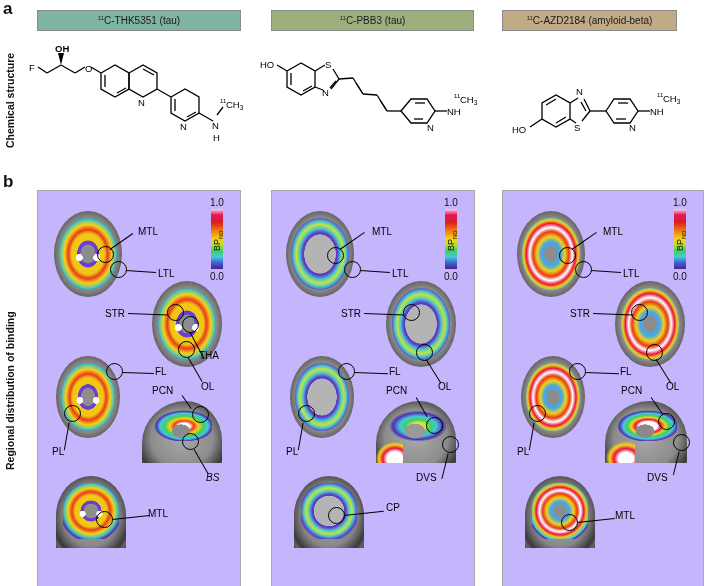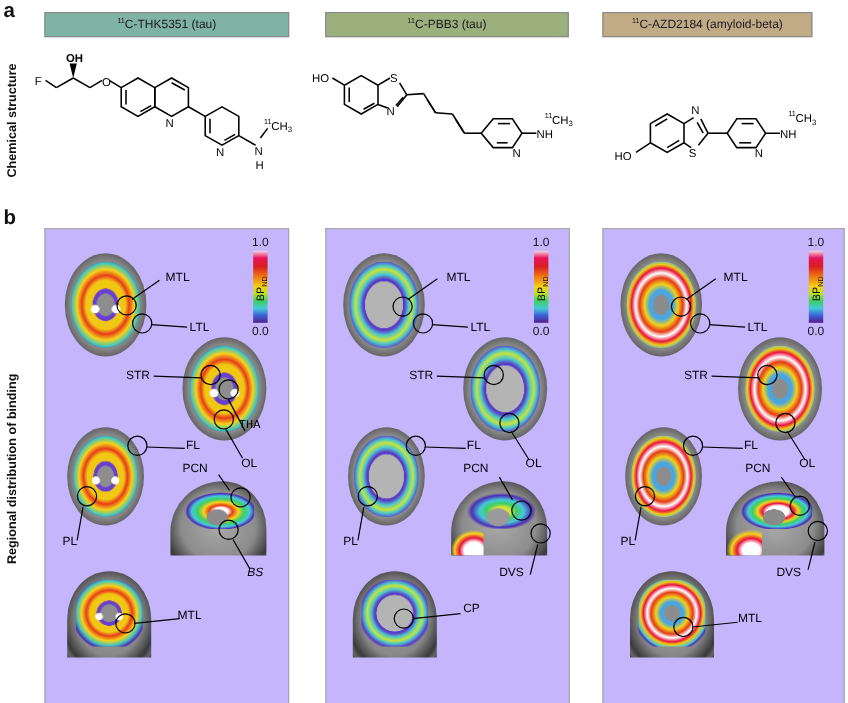--- a/index.html
+++ b/index.html
@@ -196,21 +196,21 @@
   <div class="roi-label" style="left:120px;top:78px;">LTL</div>
 
   <div class="brain" style="left:114px;top:90px;width:70px;height:86px;">
       <div class="activity act-thk"></div>
     </div>
   <div class="roi" style="left:129px;top:113px;"></div>
   <div class="leader" style="left:90px;top:122px;width:40px;transform:rotate(2deg);"></div>
   <div class="roi-label" style="left:67px;top:118px;">STR</div>
   <div class="roi" style="left:144px;top:125px;"></div>
   <div class="leader" style="left:152px;top:141px;width:30px;transform:rotate(62deg);"></div>
-  <div class="roi-label" style="left:161px;top:160px;font-family:Liberation Mono, monospace;">THA</div>
+  <div class="roi-label" style="left:161px;top:160px;">THA</div>
   <div class="roi" style="left:140px;top:150px;"></div>
   <div class="leader" style="left:150px;top:166px;width:28px;transform:rotate(60deg);"></div>
   <div class="roi-label" style="left:163px;top:191px;">OL</div>
 
   <div class="brain" style="left:18px;top:165px;width:64px;height:82px;">
       <div class="activity act-thk"></div>
     </div>
   <div class="roi" style="left:68px;top:172px;"></div>
   <div class="leader" style="left:84px;top:181px;width:32px;transform:rotate(2deg);"></div>
   <div class="roi-label" style="left:117px;top:176px;">FL</div>

